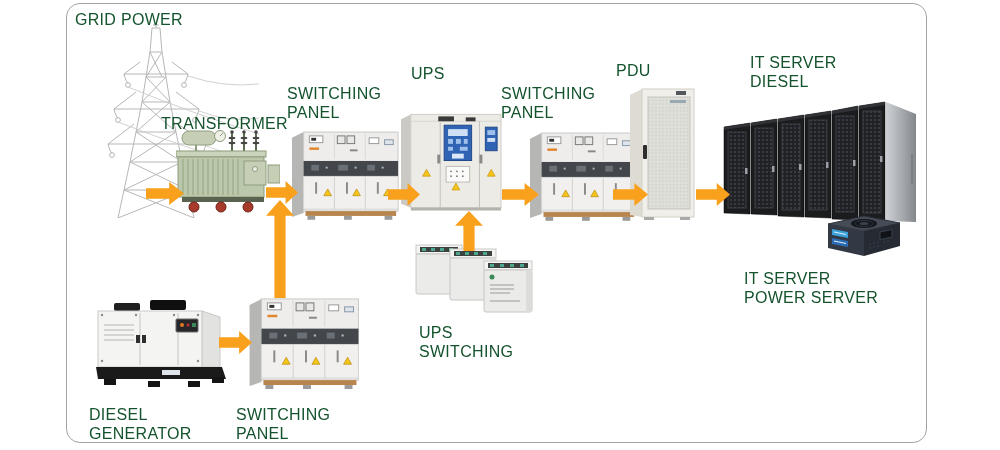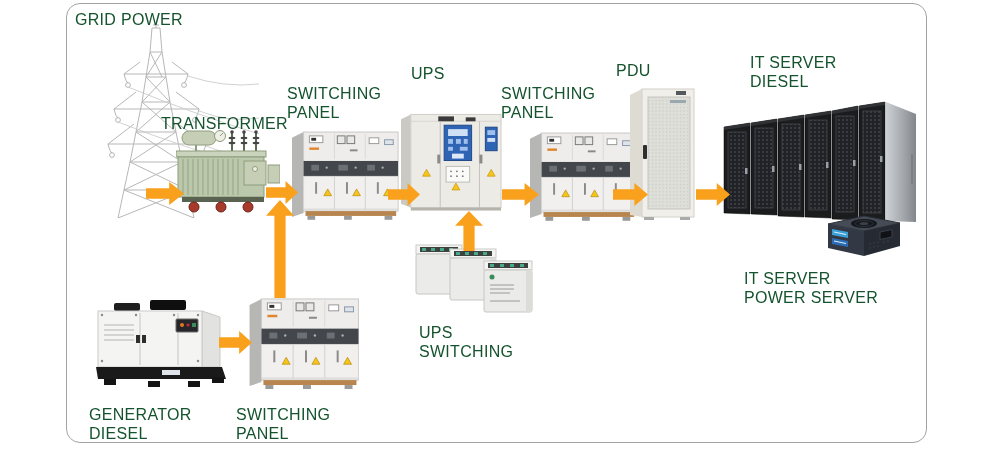--- a/index.html
+++ b/index.html
@@ -387,20 +387,20 @@
   </div>
   <div class="lbl" style="left:419px;top:323px;width:140px">
     <span>UPS</span>
     <span>SWITCHING</span>
   </div>
   <div class="lbl" style="left:744px;top:269px;width:160px">
     <span>IT SERVER</span>
     <span>POWER SERVER</span>
   </div>
   <div class="lbl" style="left:89px;top:405px;width:140px">
+    <span>DIESEL</span>
     <span>GENERATOR</span>
-    <span>DIESEL</span>
   </div>
   <div class="lbl" style="left:236px;top:405px;width:120px">
     <span>SWITCHING</span>
     <span>PANEL</span>
   </div>
 </div>
 
 </body></html>

